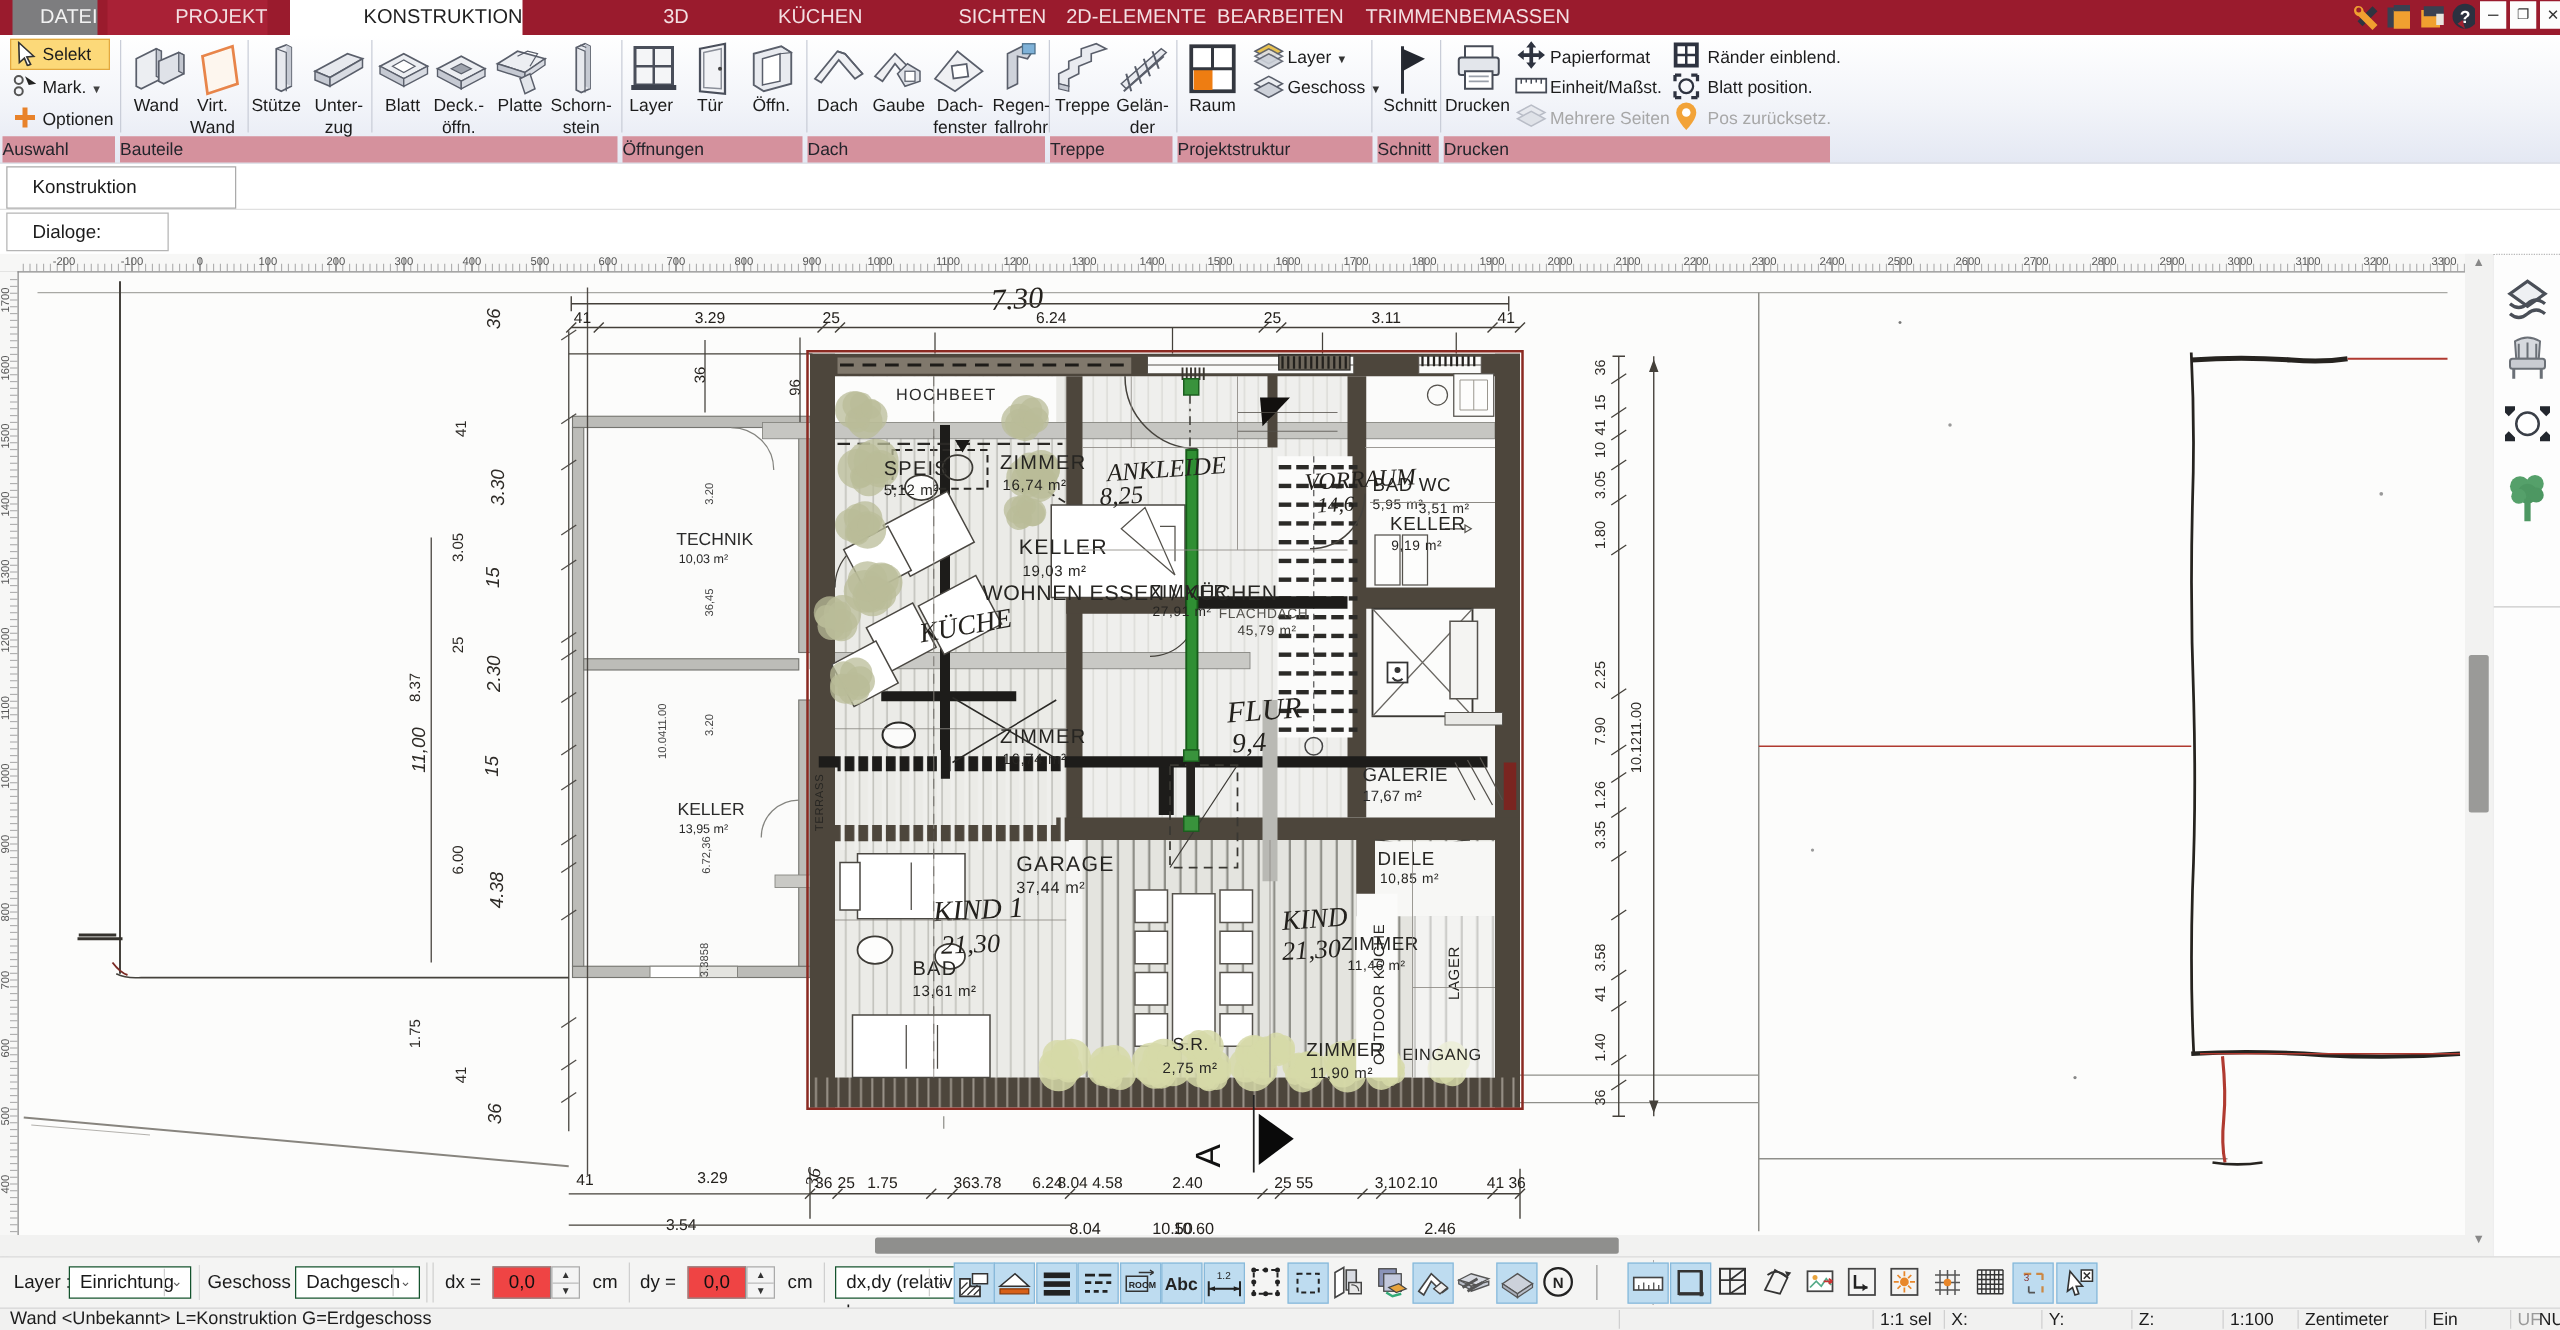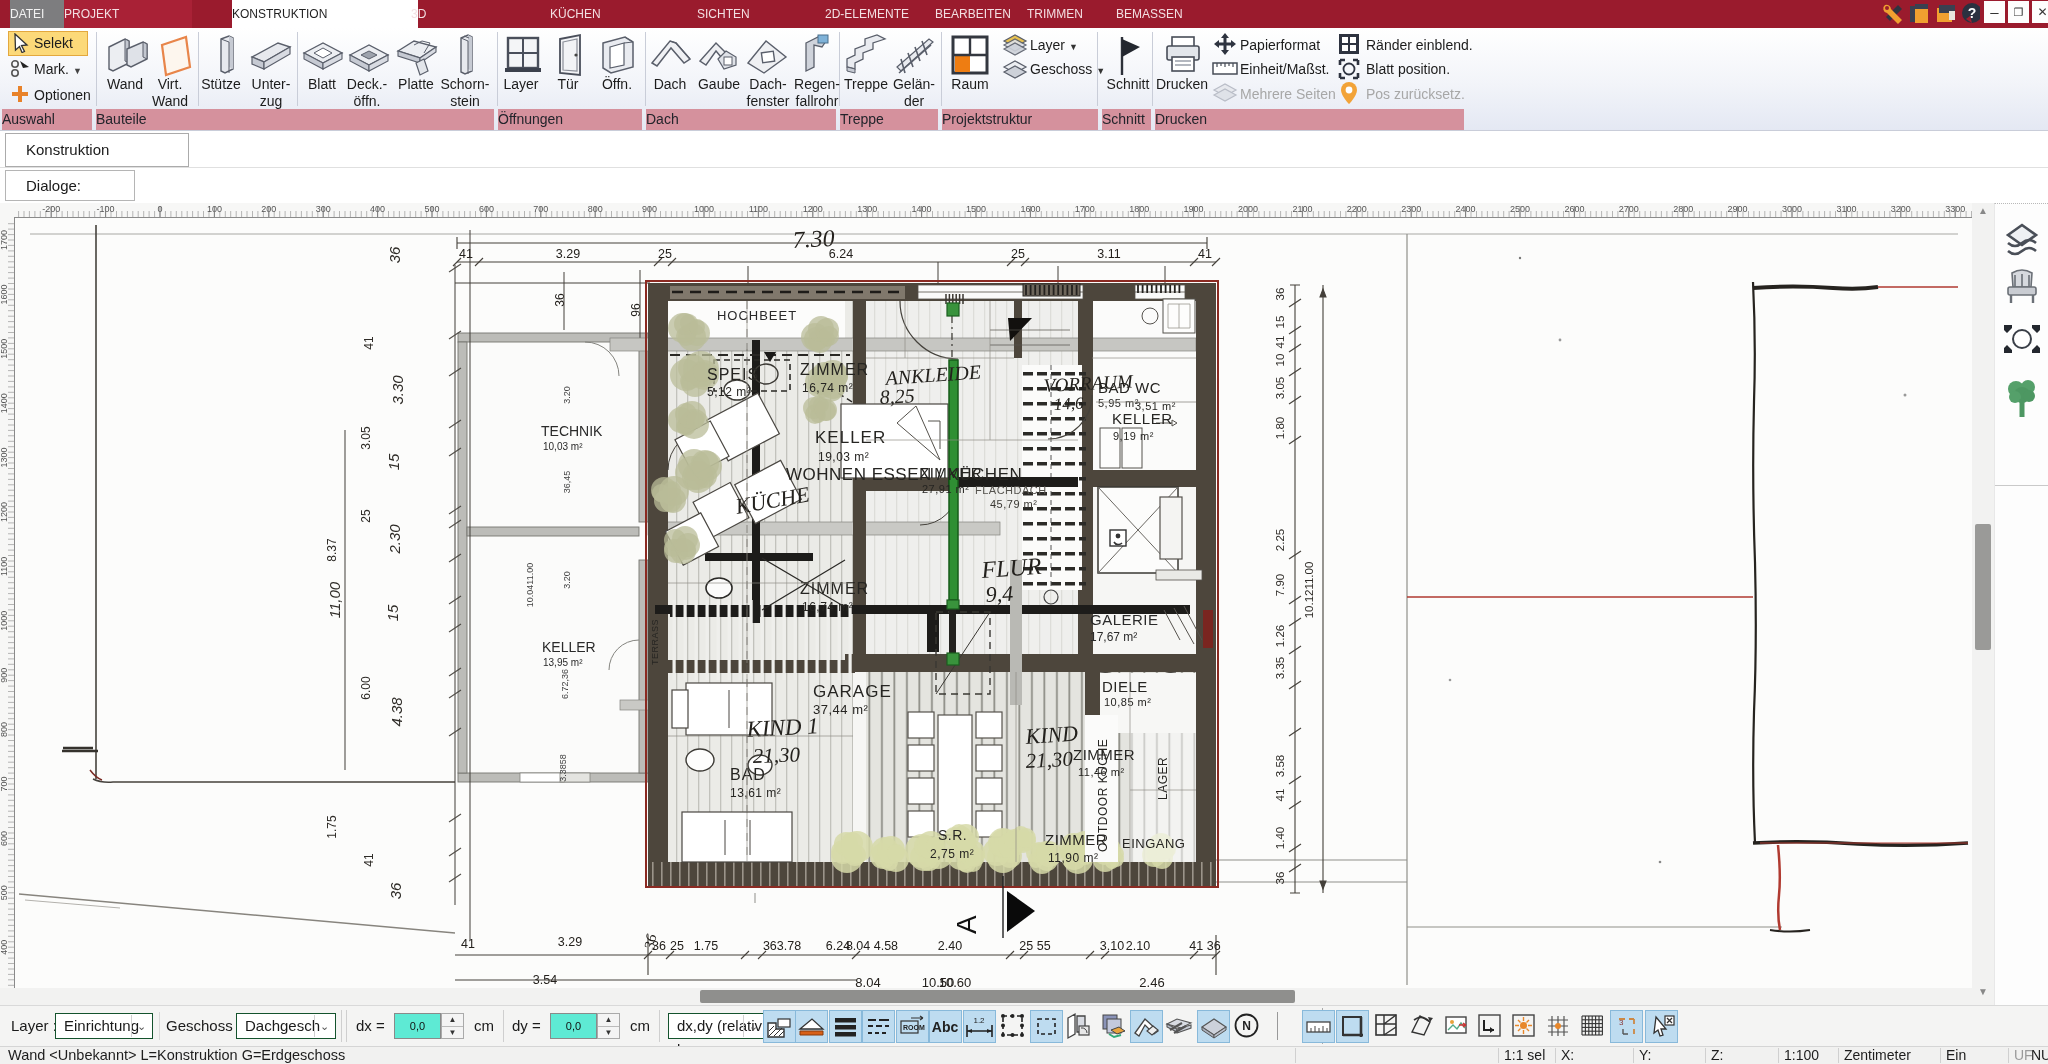--- a/index.html
+++ b/index.html
@@ -1,46 +1,46 @@
 <!DOCTYPE html>
 <html><head><meta charset="utf-8"><title>t</title>
 <style>
 * { margin:0; padding:0; box-sizing:border-box; }
 html,body { width:2048px; height:1064px; overflow:hidden; font-family:"Liberation Sans", sans-serif; }
 body { position:relative; background:#fff; }
 .abs { position:absolute; }
 .menubar { left:0; top:0; width:2048px; height:28px; background:#9a1b2d; }
-.mtab { position:absolute; top:0; height:28px; line-height:28px; text-align:left; font-size:12px; color:#f3dfe2; }
+.mtab { position:absolute; top:0; height:28px; line-height:28px; text-align:right; font-size:16px; color:#f3dfe2; }
 .ribbon { left:0; top:28px; width:2048px; height:103px; background:linear-gradient(#ffffff,#f2f4f9 55%,#e4e8f3); border-bottom:1px solid #c9cdd9;}
 .grpstrip { position:absolute; top:109px; height:21px; background:#d5919d; color:#23242b; font-size:14px; text-align:left; line-height:21px; }
 .rsep { position:absolute; top:4px; height:74px; width:1px; background:#c9cdd8; }
 .iblabel { position:absolute; font-size:14px; color:#1c1c1c; text-align:center; line-height:17px; white-space:nowrap;}
 .smallbtn { position:absolute; font-size:14px; color:#1c1c1c; white-space:nowrap; }
 .gray { color:#a7a7a7; }
 .tabrow { left:0; top:131px; width:2048px; height:37px; background:#ffffff; border-bottom:1px solid #e0e0e0;}
 .doctab { position:absolute; left:5px; top:2px; width:184px; height:34px; background:#fff; border:1px solid #ababab; font-size:15px; color:#1a1a1a; line-height:32px; padding-left:20px; }
 .dlgrow { left:0; top:168px; width:2048px; height:35px; background:#ffffff; }
 .dlgbox { position:absolute; left:5px; top:2px; width:130px; height:31px; background:#fff; border:1px solid #b5b5b5; font-size:15px; color:#1a1a1a; line-height:29px; padding-left:20px; }
 .canvas { left:0; top:203px; width:1972px; height:802px; background:#fcfcfb; }
 .rpanel { left:1994px; top:203px; width:54px; height:802px; background:#fdfdfd; border-top:1px dotted #b9b9b9; border-left:1px solid #e8e8e8;}
 .vscroll { left:1972px; top:203px; width:22px; height:802px; background:#f2f2f1; }
 .hscroll { left:0; top:988px; width:1972px; height:17px; background:#f2f2f1; }
 .btoolbar { left:0; top:1005px; width:2048px; height:41px; background:#f4f4f3; border-top:1px solid #d9d9d9; }
 .statusbar { left:0; top:1046px; width:2048px; height:18px; background:#f1f1f0; border-top:1px solid #d5d5d5; font-size:14px; color:#1d1d1d; }
 .tbtext { position:absolute; font-size:15px; color:#1a1a1a; white-space:nowrap; }
 .combo { position:absolute; height:26px; background:#fff; border:1px solid #14532d; font-size:15px; color:#1a1a1a; }
 .combo .arr { position:absolute; right:1px; top:1px; width:20px; height:22px; border-left:1px solid #d0d0d0; color:#555; font-size:11px; text-align:center; line-height:22px;}
-.numbox { position:absolute; height:26px; background:#5eead4; border:1px solid #8a8a8a; font-size:11px; color:#111; text-align:center; }
+.numbox { position:absolute; height:26px; background:#ef4444; border:1px solid #8a8a8a; font-size:15px; color:#111; text-align:center; }
 .icbtn { position:absolute; width:33px; height:33px; top:1010px; }
 .icbtn.on { background:#bedcf0; border:1px solid #88b9da; }
 </style></head>
 <body>
 <div class="abs menubar"></div>
 <div class="mtab" style="left:10px;width:68px;background:#7d7d7f;color:#f2f2f2;">DATEI</div>
-<div class="mtab" style="left:64px;width:128px;background:#a92136;">PROJEKT</div>
+<div class="mtab" style="left:86px;width:128px;background:#a92136;">PROJEKT</div>
 <div class="mtab" style="left:232px;width:186px;background:#ffffff;color:#1f1f1f;">KONSTRUKTION</div>
 <div class="mtab" style="left:411px;width:140px;">3D</div>
 <div class="mtab" style="left:550px;width:140px;">KÜCHEN</div>
 <div class="mtab" style="left:697px;width:140px;">SICHTEN</div>
 <div class="mtab" style="left:825px;width:140px;">2D-ELEMENTE</div>
 <div class="mtab" style="left:935px;width:140px;">BEARBEITEN</div>
 <div class="mtab" style="left:1027px;width:140px;">TRIMMEN</div>
 <div class="mtab" style="left:1116px;width:140px;">BEMASSEN</div>
 <svg class="abs" style="left:1880px;top:2px" width="100" height="24" viewBox="0 0 100 24">
 <g transform="translate(2,1)">

